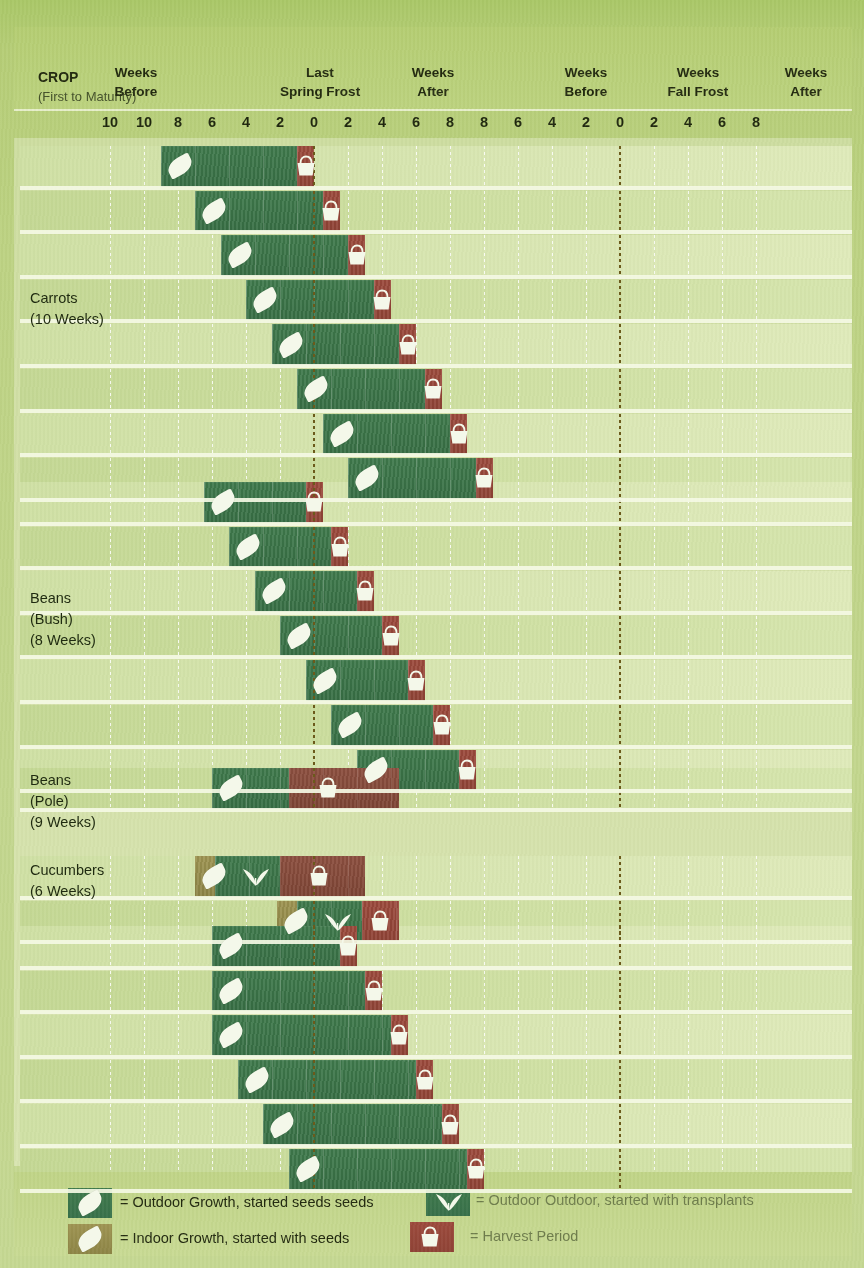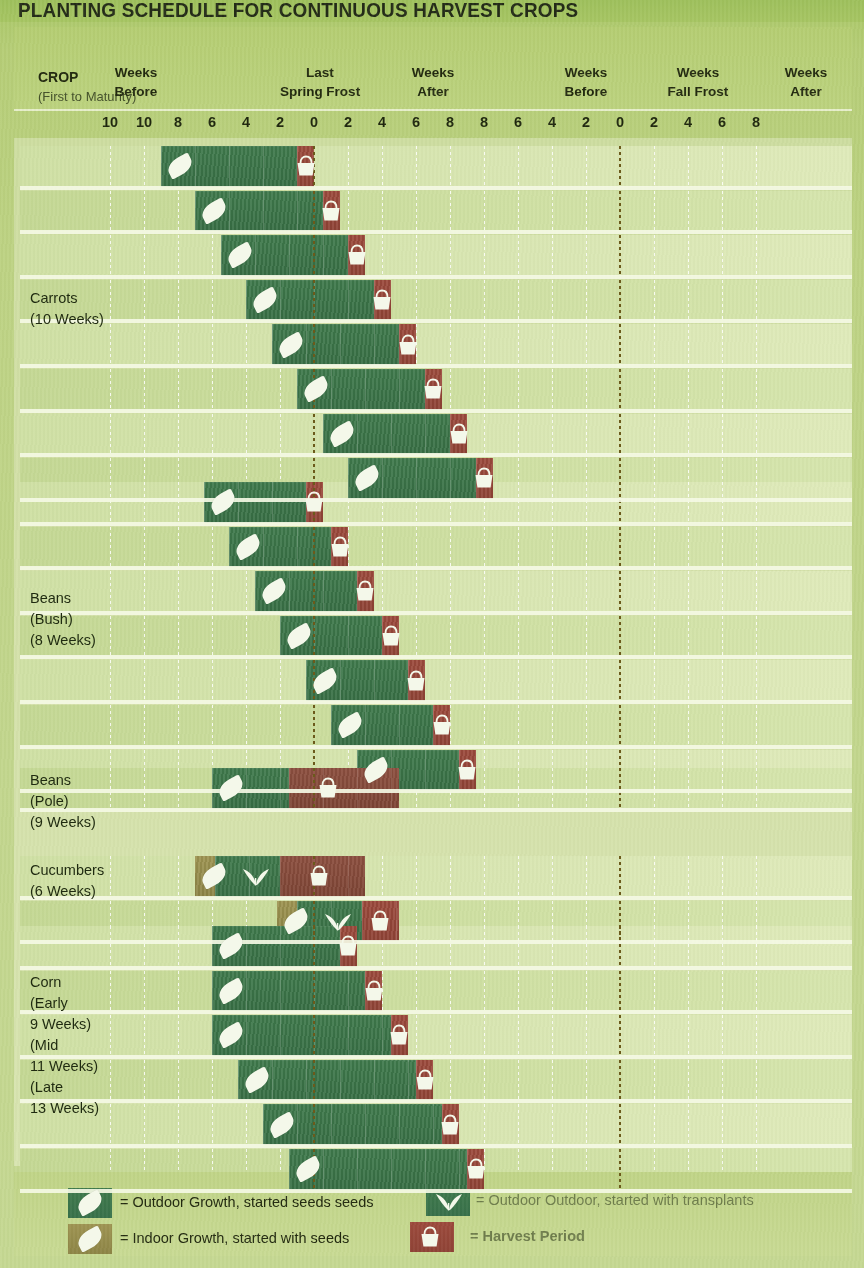--- a/index.html
+++ b/index.html
@@ -132,23 +132,20 @@
   .sw-out{background:linear-gradient(180deg,#3f7a4c,#38704a);}
   .sw-in{background:linear-gradient(180deg,#9e9452,#8d8546);}
   .sw-har{background:linear-gradient(180deg,#9c4a3c,#8f4336);}
   .lgi.faded{color:#4e5b33;opacity:.72;}
 </style>
 </head>
 <body>
 
 <div id="page">
 
-  <div id="title-bar">
-    <div id="title">PLANTING SCHEDULE FOR CONTINUOUS HARVEST CROPS</div>
-  </div>
 
   <div id="header-band">
     <div class="hdr" id="crop-hdr">CROP</div>
     <div class="hdr light" id="crop-sub">(First to
 Maturity)</div>
     <div id="hdr-groups">
         <div class="hdr" style="left: 52px; top: 36px; width: 140px;">
           <div>Weeks</div>
           <div>Before</div>
         </div>
@@ -968,27 +965,20 @@
           <div class="bar harvest" style="left: 453px; width: 17px;"></div>
           <div class="ico basket" style="left: 450.5px;"><svg viewBox="0 0 22 24" width="22" height="24">
               <path d="M5.5 9 C5.5 4.5 8 2.5 11 2.5 C14 2.5 16.5 4.5 16.5 9" fill="none" stroke="#f4f8ea" stroke-width="1.8"></path>
               <path d="M2.5 9 L19.5 9 L17.6 21.5 L4.4 21.5 Z" fill="#f4f8ea"></path>
             </svg></div>
           <div class="frostline" style="left: 300px;"></div>
           <div class="frostline" style="left: 606px;"></div>
           <div class="rowline"></div>
         </div>
       </div>
-      <div class="clabel" style="top: 834px;">Corn
-(Early
-9 Weeks)
-(Mid
-11 Weeks)
-(Late
-13 Weeks)</div>
     </div>
 
   <div id="legend">
       <div class="swatch sw-out" style="left: 54px; top: 16px; position: absolute;">
         <div class="ico seed" style="left: 9px; top: 50%;"></div>
       </div>
       <div class="lgi" style="left: 106px; top: 22px;">= Outdoor Growth, started seeds seeds</div>
       <div class="swatch sw-out" style="left: 412px; top: 14px; position: absolute;">
         <div class="ico transplant" style="left: 0px; top: 50%;"><svg viewBox="0 0 46 20" width="46" height="20">
             <path d="M23 19 C22 12 18 6 10 3 C14 10 17 14 22 19 Z" fill="#f4f8ea"></path>
@@ -1000,16 +990,16 @@
       <div class="swatch sw-in" style="left: 54px; top: 52px; position: absolute;">
         <div class="ico seed" style="left: 9px; top: 50%;"></div>
       </div>
       <div class="lgi" style="left: 106px; top: 58px;">= Indoor Growth, started with seeds</div>
       <div class="swatch sw-har" style="left: 396px; top: 50px; position: absolute;">
         <div class="ico basket" style="left: 9px; top: 50%;"><svg viewBox="0 0 22 24" width="22" height="24">
             <path d="M5.5 9 C5.5 4.5 8 2.5 11 2.5 C14 2.5 16.5 4.5 16.5 9" fill="none" stroke="#f4f8ea" stroke-width="1.8"></path>
             <path d="M2.5 9 L19.5 9 L17.6 21.5 L4.4 21.5 Z" fill="#f4f8ea"></path>
           </svg></div>
       </div>
-      <div class="lgi faded" style="left: 456px; top: 56px; font-weight: bold;">= Harvest Period</div>
+      <div class="lgi faded" style="left: 456px; top: 56px;">= Harvest Period</div>
     </div>
 
 </div>
 
 </body></html>

